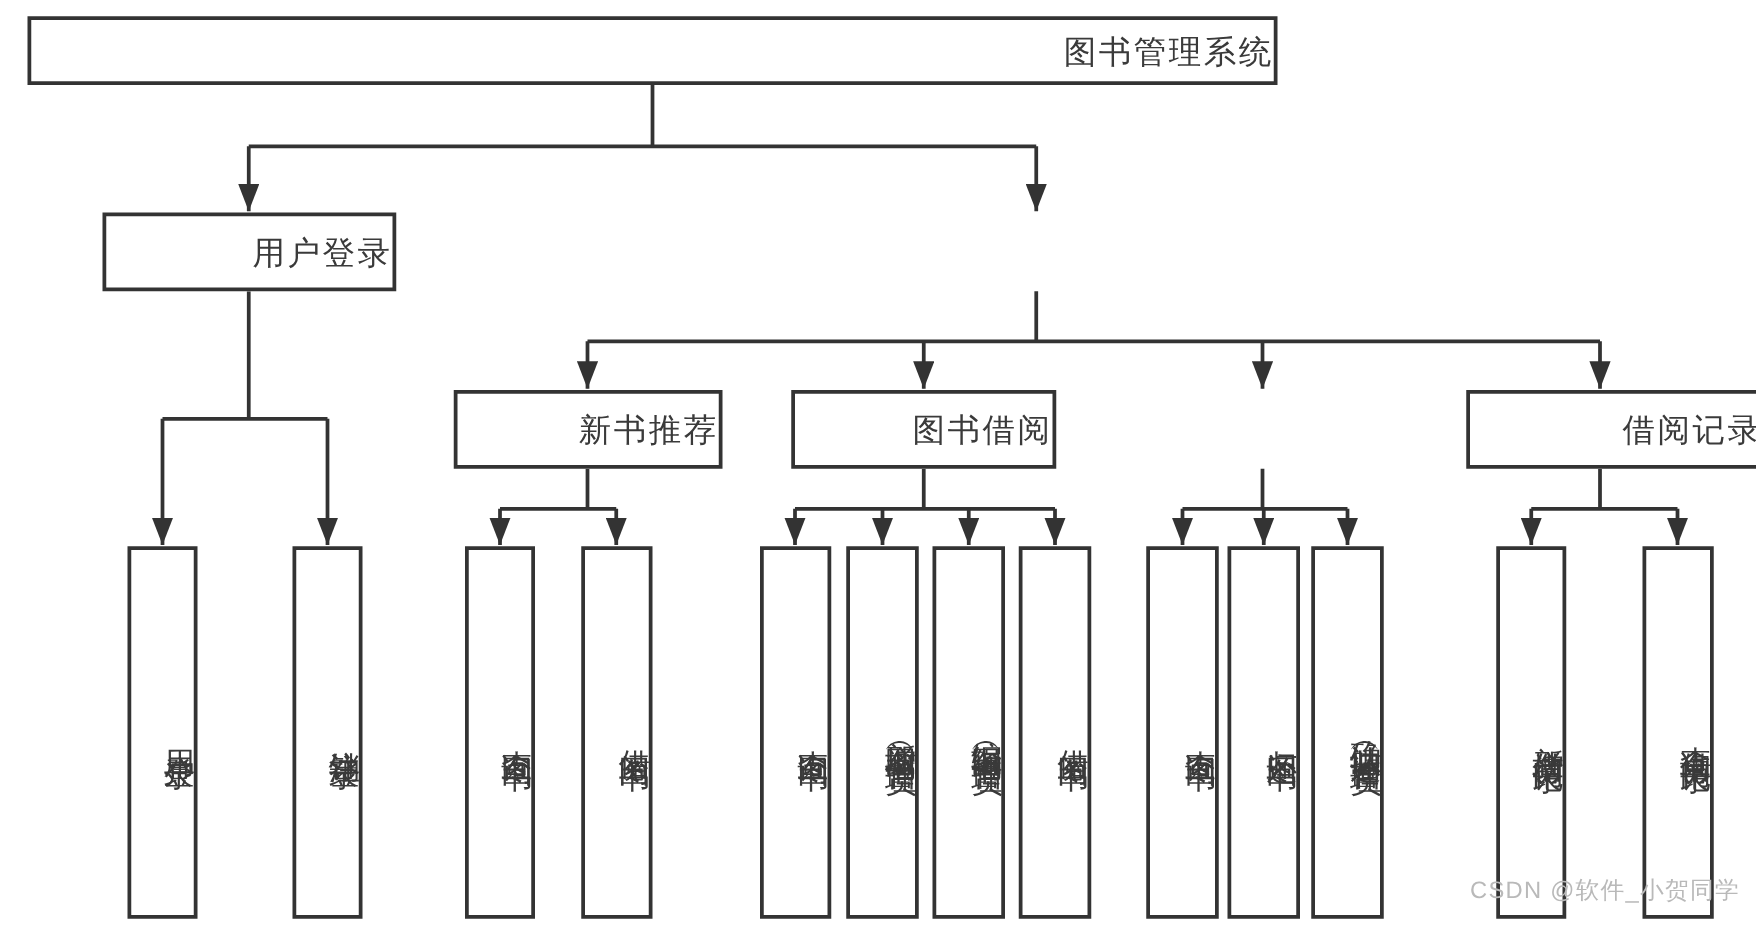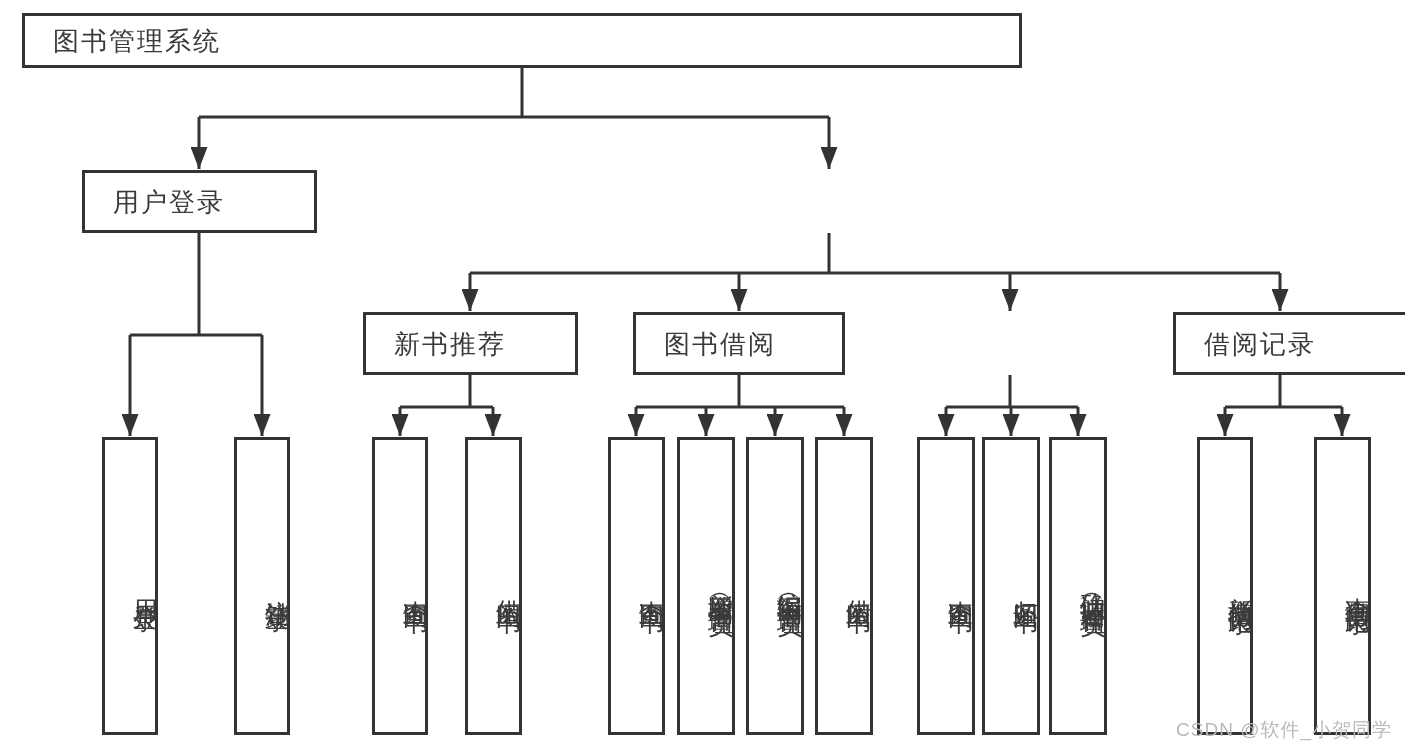--- a/index.html
+++ b/index.html
@@ -31,21 +31,21 @@
     fill:none;
   }
   .ah-fill{ fill:var(--line); stroke:none; }
   .box{
     position:absolute;
     box-sizing:border-box;
     border:3px solid var(--line);
     background:var(--background);
     display:flex;
     align-items:center;
-    justify-content:flex-start;
+    justify-content:flex-end;
     padding-left:28px;
   }
   .hlabel{
     color:var(--text);
     font-size:26px;
     letter-spacing:2px;
     white-space:nowrap;
     line-height:1;
   }
   .vlabel{
@@ -53,21 +53,21 @@
     writing-mode:vertical-rl;
     text-orientation:mixed;
     font-size:25px;
     letter-spacing:3px;
     line-height:1;
     white-space:nowrap;
   }
   .watermark{
     position:absolute;
     right:13px;
-    bottom:4px;
+    bottom:22px;
     font-size:19px;
     letter-spacing:1px;
     color:var(--watermark);
     white-space:nowrap;
   }
 </style>
 </head>
 <body>
 
 <div class="stage">

